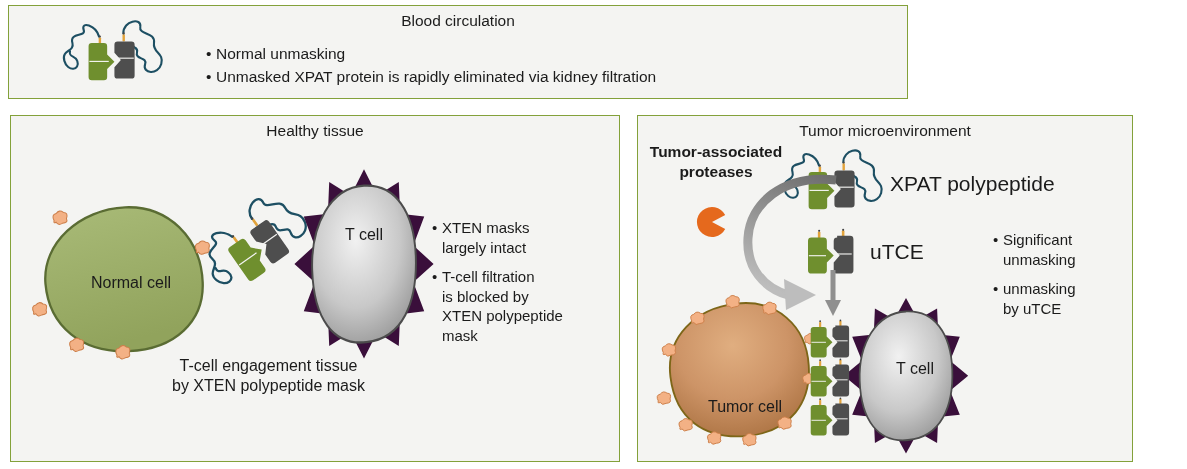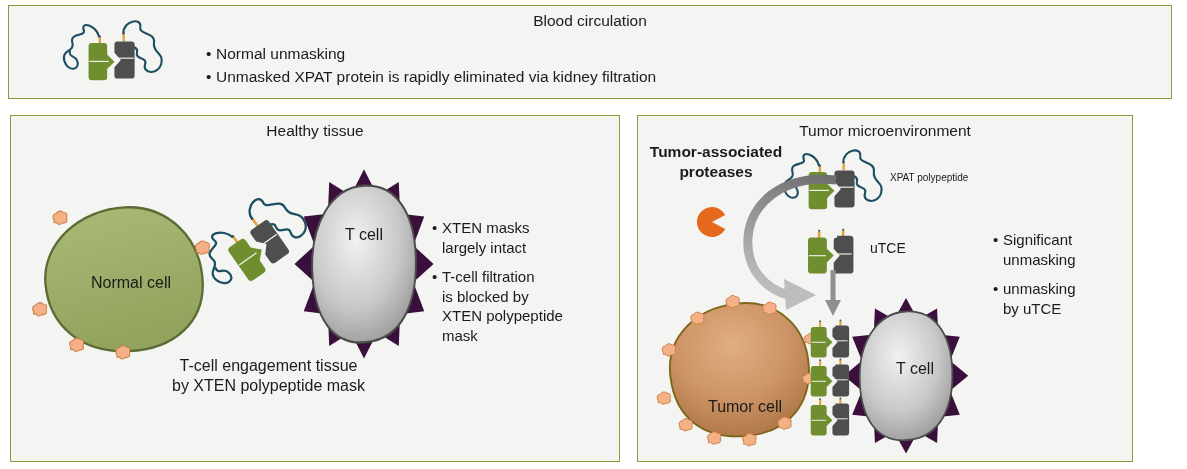--- a/index.html
+++ b/index.html
@@ -1,19 +1,19 @@
 <!DOCTYPE html>
 <html><head>
 <meta charset="utf-8">
 <style>
   html,body{margin:0;padding:0;background:#ffffff;}
   #canvas{position:relative;width:1187px;height:469px;background:#ffffff;
           font-family:"Liberation Sans", sans-serif;color:#1b1b1b;overflow:hidden;}
   .panel{position:absolute;box-sizing:border-box;background:#f4f4f2;border:1.6px solid #83a13a;}
-  #panel-blood{left:8px;top:5px;width:1164px;height:94px;}
+  #panel-blood{left:8px;top:5px;width:900px;height:94px;}
   #panel-healthy{left:10px;top:115px;width:610px;height:347px;}
   #panel-tumor{left:637px;top:115px;width:496px;height:347px;}
   .panel-title{position:absolute;top:6px;left:0;right:0;text-align:center;font-size:15.5px;}
   .abs{position:absolute;}
   .bullets{margin:0;padding:0;list-style:none;font-size:15px;line-height:19.5px;}
   .bullets li{position:relative;padding-left:11px;margin-bottom:10px;}
   .bullets li::before{content:"\2022";position:absolute;left:1px;top:0;}
   .ln{display:block;}
   #blood-bullets{left:196px;top:36px;font-size:15.5px;line-height:23px;}
   #blood-bullets li{margin-bottom:0;}
@@ -22,25 +22,25 @@
   #normal-cell{left:16px;top:82px;width:196px;height:170px;}
   #normal-cell-label{left:55px;top:158px;width:130px;text-align:center;font-size:16px;}
   #healthy-xpat{left:186px;top:84px;width:118px;height:92px;transform:rotate(-35deg);}
   #tcell-left{left:278px;top:46px;width:150px;height:202px;}
   #tcell-left-label{left:300px;top:110px;width:106px;text-align:center;font-size:16px;}
   #healthy-bullets{left:420px;top:102px;width:185px;}
   #healthy-caption{left:105px;top:240px;width:305px;text-align:center;font-size:16px;line-height:20px;}
   
   #proteases-label{left:2px;top:26px;width:152px;text-align:center;font-size:15.5px;line-height:20px;font-weight:bold;}
   #tumor-xpat{left:140px;top:26px;width:108px;height:86px;}
-  #xpat-label{left:252px;top:56px;font-size:10px;}
+  #xpat-label{left:252px;top:56px;font-size:21px;}
   #pacman{left:58px;top:90px;width:32px;height:32px;}
   #curved-arrow{left:86px;top:58px;width:120px;height:138px;}
   #utce-mol{left:164px;top:112px;width:60px;height:50px;}
-  #utce-label{left:232px;top:124px;font-size:14px;}
+  #utce-label{left:232px;top:124px;font-size:21px;}
   #down-arrow{left:186px;top:154px;width:18px;height:50px;}
   #tumor-cell{left:14px;top:176px;width:176px;height:158px;}
   #tumor-cell-label{left:48px;top:246px;width:118px;text-align:center;font-size:16px;margin-top:36px;}
   #tcell-right{left:201px;top:176px;width:134px;height:166px;}
   #tcell-right-label{left:222px;top:244px;width:110px;text-align:center;font-size:16px;}
   .bridge-mol{width:52px;height:42px;left:167px;}
   #bridge-1{top:203px;} #bridge-2{top:242px;} #bridge-3{top:281px;}
   #tumor-bullets{left:354px;top:114px;width:126px;}
   svg{display:block;}
 </style>

